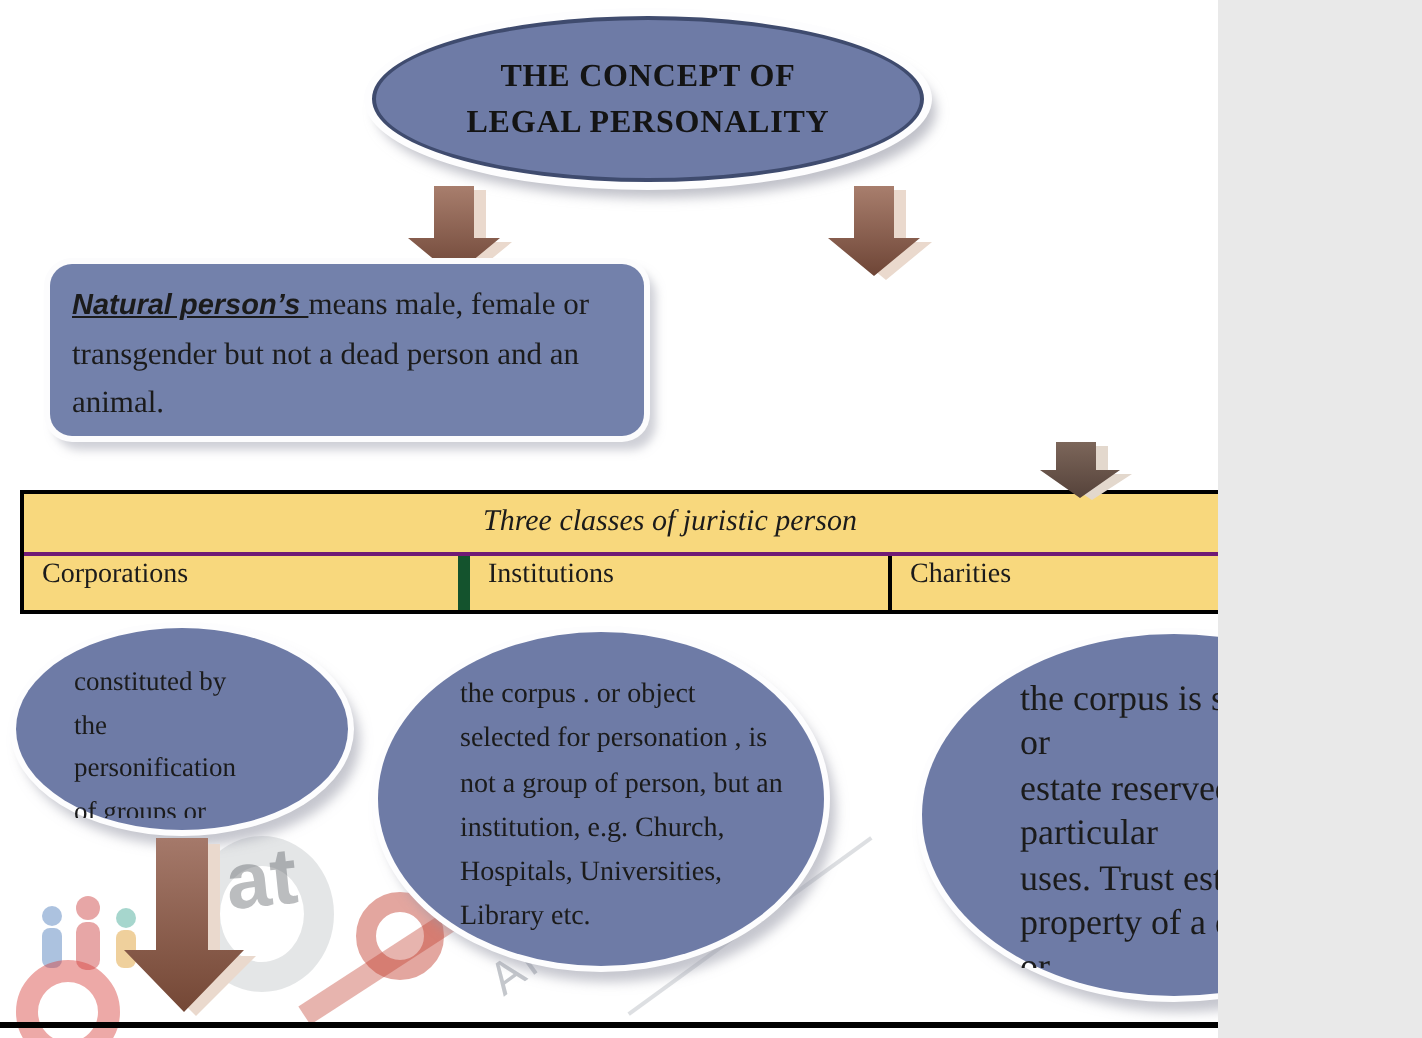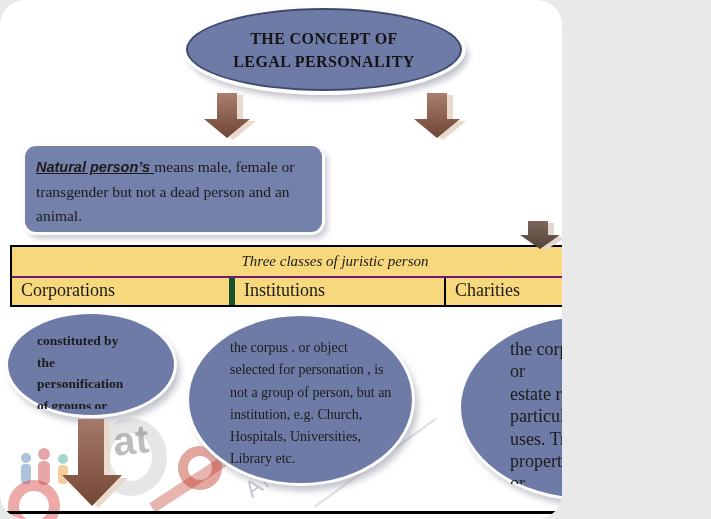--- a/index.html
+++ b/index.html
@@ -1,62 +1,62 @@
 <!DOCTYPE html>
 <html><head>
 <meta charset="utf-8">
 <style>
   * { margin:0; padding:0; box-sizing:border-box; }
   body { background:#e9e9e9; font-family:"Liberation Serif", serif; }
   .page {
-    position:relative; width:562px; height:519px; background:#ffffff;
-    overflow:hidden; color:#1b1b1b;border-radius:25px;
+    position:relative; width:609px; height:519px; background:#ffffff;
+    overflow:hidden; color:#1b1b1b;
   }
   
   .blue-ellipse {
     position:absolute; background:#6e7ba6; border-radius:50%;
     box-shadow:0 0 0 3px #fdfdfe, 4px 6px 6px 2px rgba(150,152,165,.55);
   }
   .title-ellipse {
     left:186px; top:8px; width:276px; height:83px;
     border:2px solid #3f4b6e;
     box-shadow:0 0 0 4px #fdfdfe, 4px 6px 6px 2px rgba(150,152,165,.6);
     display:flex; flex-direction:column; justify-content:center; align-items:center;
   }
   .title-line { font-weight:bold; font-size:16px; line-height:23px; letter-spacing:.4px; color:#141414; }
   .blue-box {
     position:absolute; background:#7381ab; border-radius:11px;
     box-shadow:0 0 0 3px #fcfcfd, 4px 5px 5px 2px rgba(160,162,175,.5);
     padding:9px 11px; font-size:15.5px; line-height:24.5px;
   }
-  .natural-box { left:25px; top:146px; width:297px; height:86px; }
+  .natural-box { left:25px; top:132px; width:297px; height:86px; }
   .juristic-box { left:421px; top:139px; width:254px; height:88px; }
   .lead-sans { font-family:"Liberation Sans", sans-serif; font-weight:bold; font-style:italic; text-decoration:underline; font-size:14.5px; }
   .lead-serif { font-weight:bold; font-style:italic; text-decoration:underline; }
   .box-body { white-space:pre-line; }
   
   .arrow { position:absolute; }
   
   .class-table {
     position:absolute; left:10px; top:245px; width:650px; height:62px;
     background:#f8d87d; border:2px solid #000;
   }
   .class-table-header {
     height:31px; border-bottom:2px solid #701a75; display:flex; align-items:center; justify-content:center;
     font-style:italic; font-size:15px;
   }
   .class-table-row { display:flex; height:27px; }
-  .class-cell { font-size:18px; padding:2px 9px 0 9px; }
+  .class-cell { font-size:14px; padding:2px 9px 0 9px; }
   .cell-corporations { width:217px; }
   .cell-institutions { width:215px; border-left:6px solid #14532d; }
   .cell-charities { flex:1; border-left:2px solid #000; }
   
   .corp-ellipse { left:8px; top:314px; width:166px; height:101px; }
   .corp-text { margin:16px 0 0 29px; width:116px; height:79px; overflow:hidden;
-               font-size:13.5px; line-height:21.5px; white-space:pre-line;font-weight:bold; }
+               font-size:13.5px; line-height:21.5px; white-space:pre-line; }
   .inst-ellipse { left:189px; top:316px; width:223px; height:167px; }
   .inst-text { margin:21px 0 0 41px; font-size:14px; line-height:22.3px; white-space:pre-line; }
   .char-ellipse { left:461px; top:317px; width:252px; height:181px; }
   .char-text { margin:21px 0 0 49px; font-size:18px; line-height:22.4px; white-space:pre-line;
                max-height:146px; overflow:hidden; width:185px; }
   
   .bottom-line { position:absolute; left:0; top:511px; width:711px; height:3px; background:#000; }
   
   .watermark { position:absolute; left:0; top:400px; width:711px; height:119px; pointer-events:none; }
   .wm-ring { position:absolute; border-radius:50%; }

